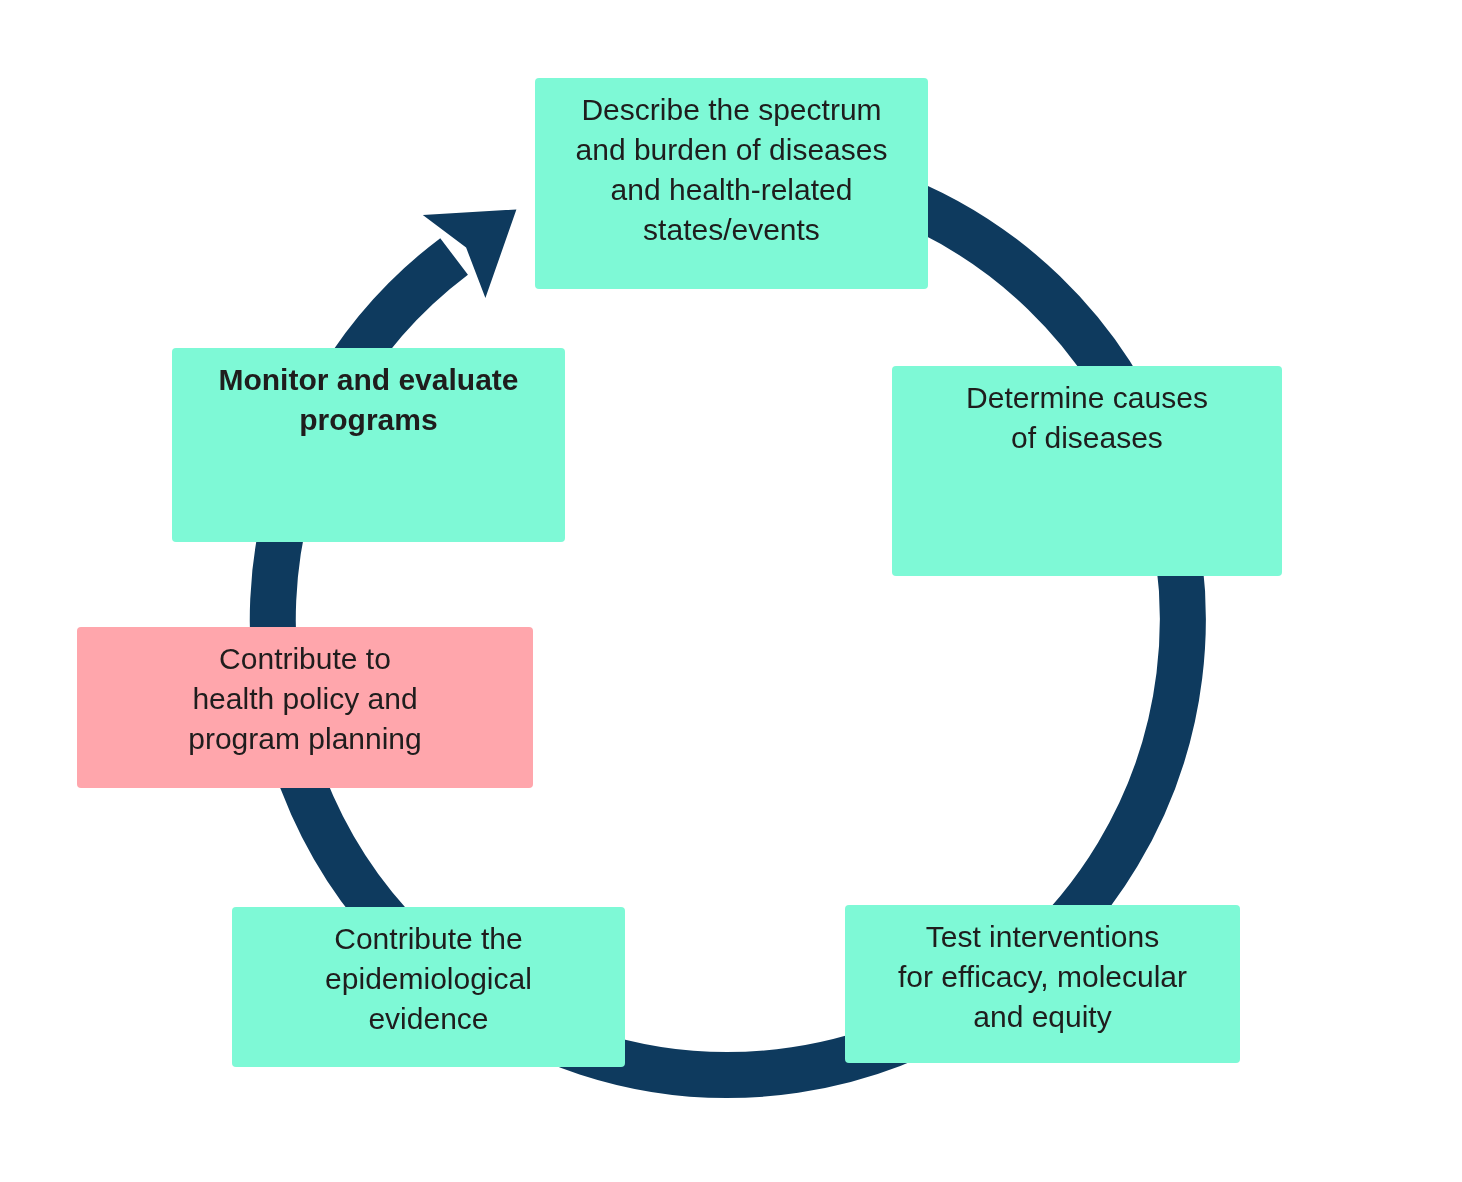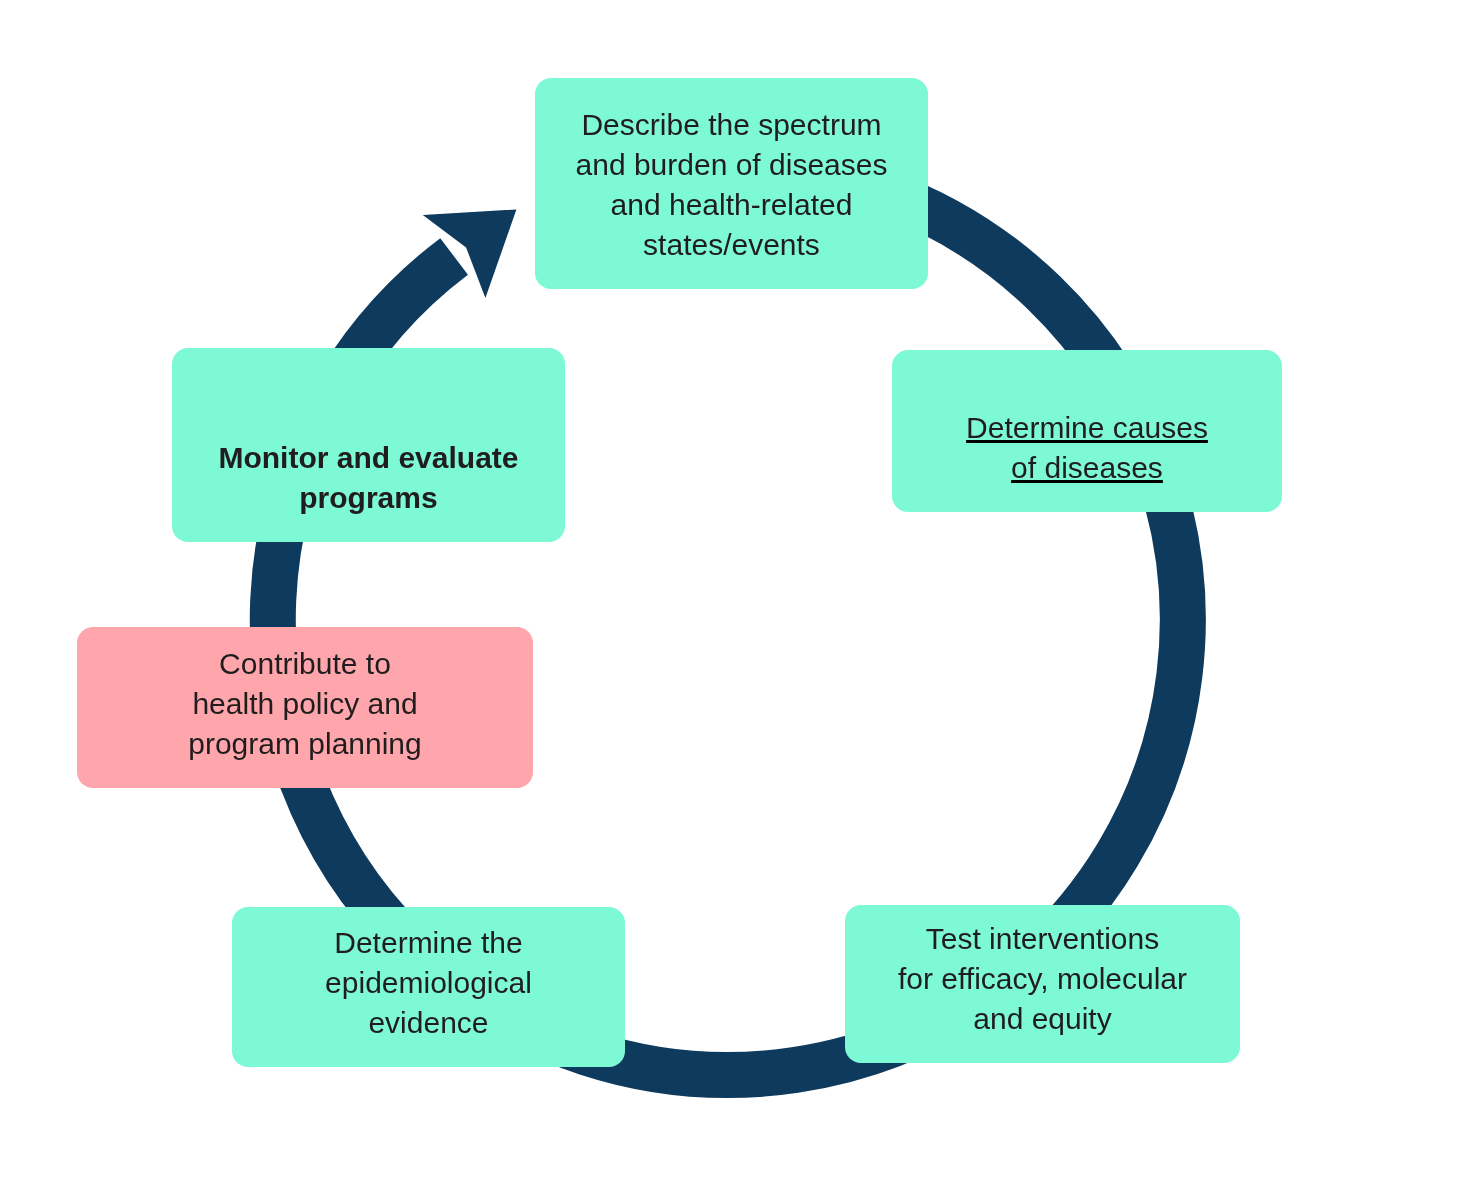--- a/index.html
+++ b/index.html
@@ -29,39 +29,39 @@
     stroke-width: 46;
     stroke-linecap: butt;
   }
   .arrowhead {
     fill: var(--ring, #0E3A5E);
     stroke: none;
   }
   .step-box {
     position: absolute;
     z-index: 2;
-    border-radius: 16px;
+    border-radius: 4px;
     display: flex;
-    align-items: flex-end;
+    align-items: flex-start;
     justify-content: center;
     text-align: center;
-    padding: 24px 14px;
+    padding: 12px 14px;
     box-sizing: border-box;
   }
   .step-box .label {
     white-space: pre-line;
     font-size: 30px;
     line-height: 40px;
     color: var(--text, #1F1D1D);
   }
   .step-box.green { background: var(--box-green, #7EF9D6); }
   .step-box.pink  { background: var(--box-pink, #FFA6AC); }
 
   .box-describe    { left: 535px; top: 78px;  width: 393px; height: 211px; }
-  .box-causes      { left: 892px; top: 350px; width: 390px; height: 162px; text-decoration: underline; }
+  .box-causes      { left: 892px; top: 366px; width: 390px; height: 210px; }
   .box-determinants{ left: 992px; top: 628px; width: 400px; height: 160px; }
   .box-test        { left: 845px; top: 905px; width: 395px; height: 158px; }
   .box-synthesize  { left: 232px; top: 907px; width: 393px; height: 160px; }
   .box-contribute  { left: 77px;  top: 627px; width: 456px; height: 161px; }
   .box-monitor     { left: 172px; top: 348px; width: 393px; height: 194px; font-weight: bold; }
 </style>
 </head>
 <body>
 
 <div class="canvas">
@@ -84,21 +84,21 @@
   </div>
 
 
   <div class="step-box box-test green">
     <span class="label">Test interventions
 for efficacy, molecular
 and equity</span>
   </div>
 
   <div class="step-box box-synthesize green">
-    <span class="label">Determine the
+    <span class="label">Contribute the
 epidemiological
 evidence</span>
   </div>
 
   <div class="step-box box-contribute pink">
     <span class="label">Contribute to
 health policy and
 program planning</span>
   </div>
 

